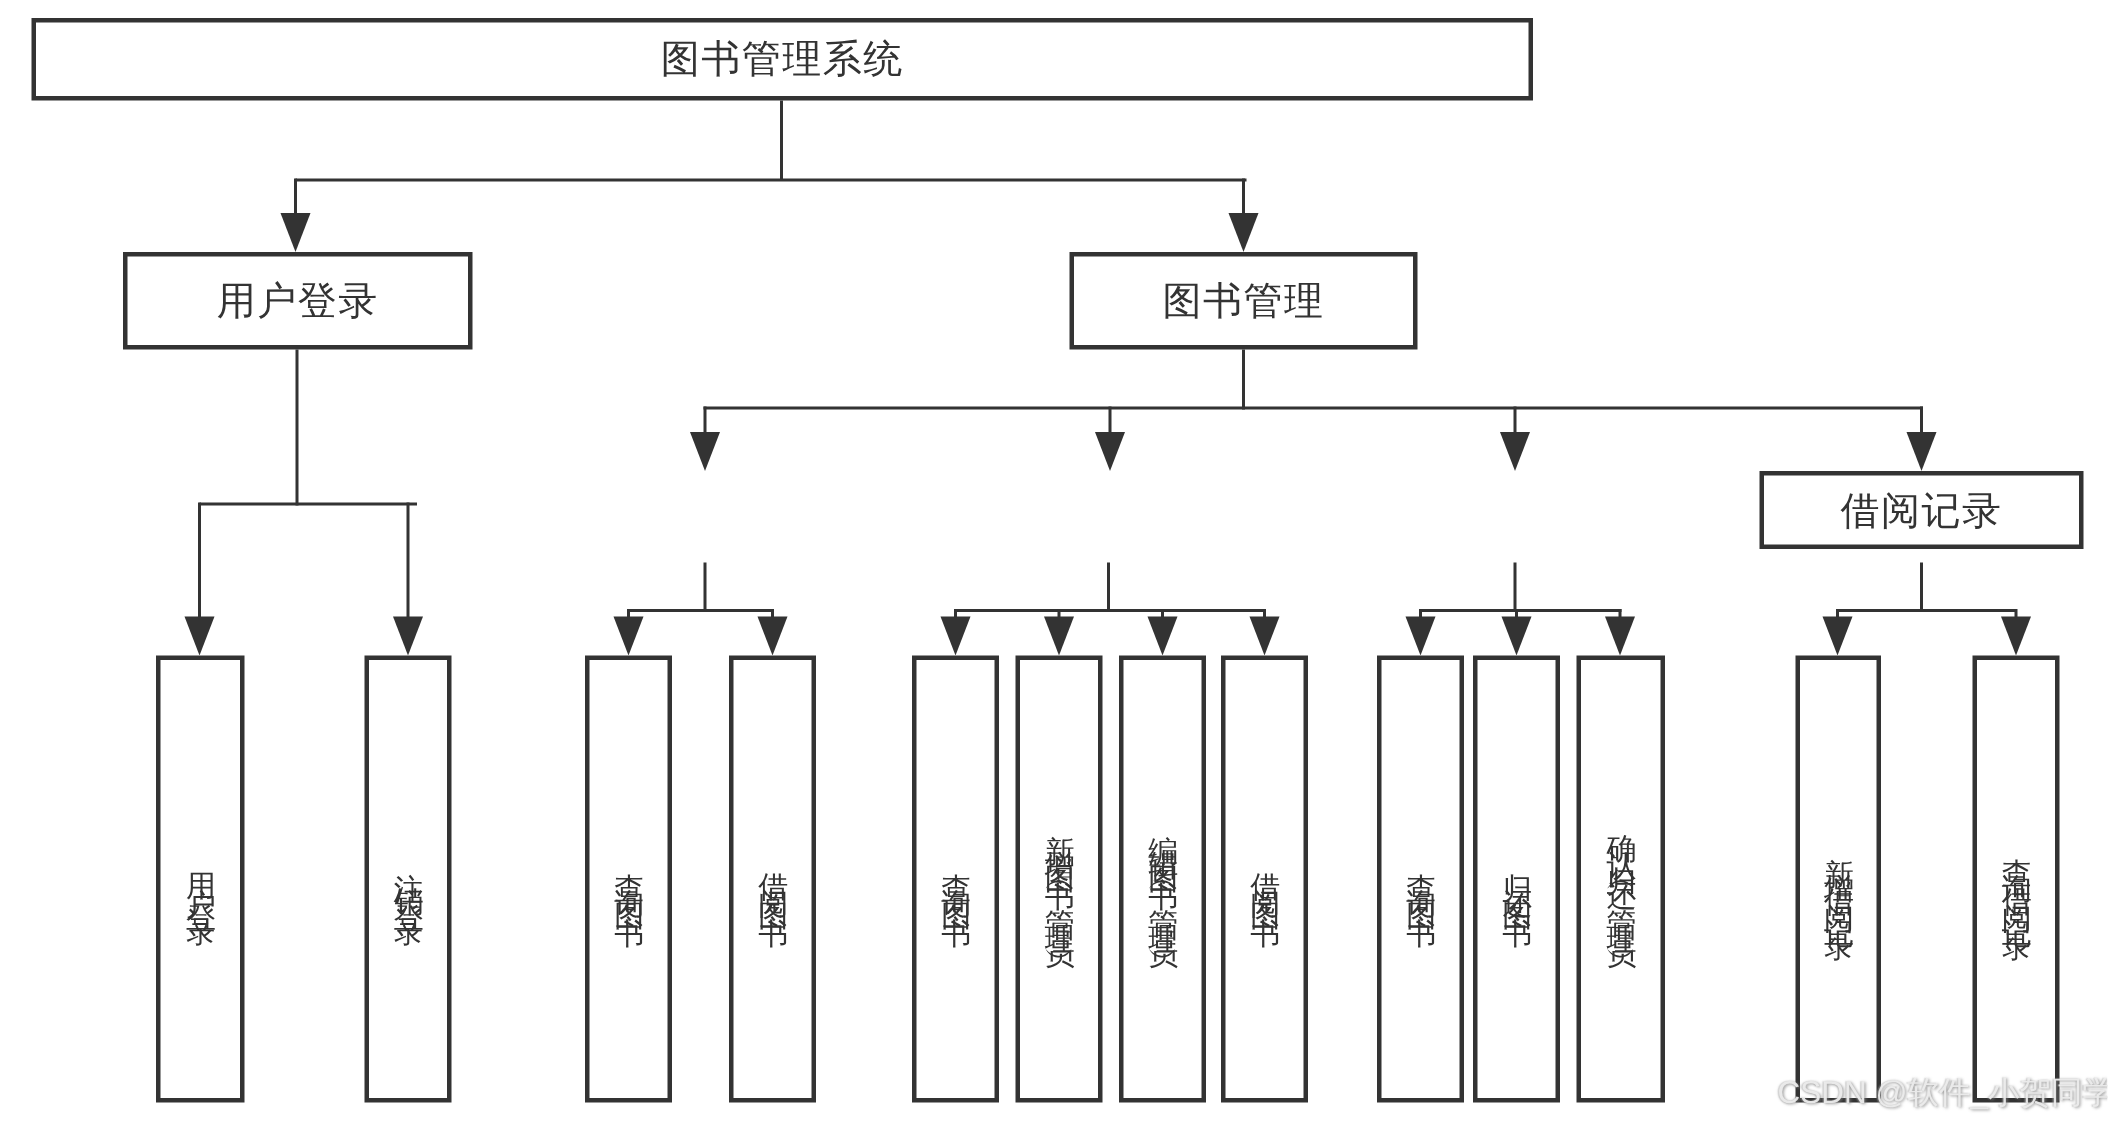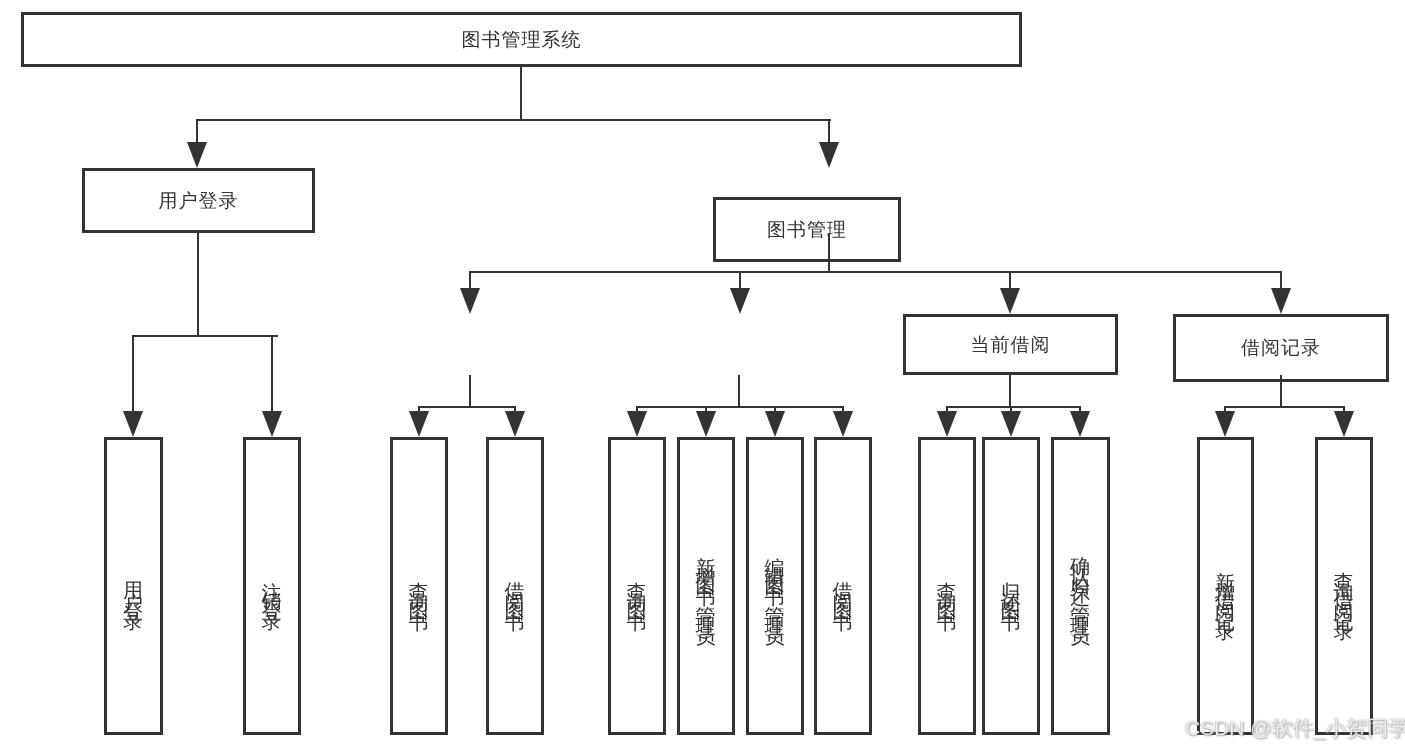--- a/index.html
+++ b/index.html
@@ -10,21 +10,21 @@
     font-family:"Liberation Sans", sans-serif;
     color:#333333;
     overflow:hidden;
   }
   .hbox{
     position:absolute;
     box-sizing:border-box;
     border:3px solid #333333;
     background:#ffffff;
     display:flex;align-items:center;justify-content:center;
-    font-size:19px;
+    font-size:26px;
     letter-spacing:1px;
     color:#333333;
   }
   .vbox{
     position:absolute;
     box-sizing:border-box;
     border:3px solid #333333;
     background:#ffffff;
     top:437px;height:298px;
     display:flex;align-items:center;justify-content:center;
@@ -67,21 +67,21 @@
   <div class="ln" style="left:520px;top:67px;width:2px;height:53px;"></div>
   <div class="ln" style="left:197px;top:119px;width:634px;height:2px;"></div>
   <div class="ln" style="left:196px;top:119px;width:2px;height:28px;"></div>
   <div class="arr" style="left:187px;top:142px;"></div>
   <div class="ln" style="left:828px;top:119px;width:2px;height:28px;"></div>
   <div class="arr" style="left:819px;top:142px;"></div>
 
   <div class="hbox" style="left:82px;top:168px;width:233px;height:65px;">
     <span>用户登录</span>
   </div>
-  <div class="hbox" style="left:713px;top:168px;width:188px;height:65px;margin-top:29px;">
+  <div class="hbox" style="left:713px;top:168px;width:232px;height:65px;">
     <span>图书管理</span>
   </div>
 
   <div class="ln" style="left:197px;top:233px;width:2px;height:104px;"></div>
   <div class="ln" style="left:133px;top:335px;width:145px;height:2px;"></div>
   <div class="ln" style="left:132px;top:335px;width:2px;height:80px;"></div>
   <div class="arr" style="left:123px;top:411px;"></div>
   <div class="ln" style="left:271px;top:335px;width:2px;height:80px;"></div>
   <div class="arr" style="left:262px;top:411px;"></div>
 
@@ -89,24 +89,21 @@
   <div class="ln" style="left:469px;top:271px;width:813px;height:2px;"></div>
   <div class="ln" style="left:469px;top:271px;width:2px;height:20px;"></div>
   <div class="arr" style="left:460px;top:288px;"></div>
   <div class="ln" style="left:739px;top:271px;width:2px;height:20px;"></div>
   <div class="arr" style="left:730px;top:288px;"></div>
   <div class="ln" style="left:1009px;top:271px;width:2px;height:20px;"></div>
   <div class="arr" style="left:1000px;top:288px;"></div>
   <div class="ln" style="left:1280px;top:271px;width:2px;height:20px;"></div>
   <div class="arr" style="left:1271px;top:288px;"></div>
 
-  <div class="hbox" style="left:903px;top:314px;width:215px;height:61px;">
-    <span>当前借阅</span>
-  </div>
-  <div class="hbox" style="left:1173px;top:314px;width:216px;height:68px;">
+  <div class="hbox" style="left:1173px;top:314px;width:216px;height:52px;">
     <span>借阅记录</span>
   </div>
 
   <div class="ln" style="left:469px;top:375px;width:2px;height:33px;"></div>
   <div class="ln" style="left:418px;top:406px;width:98px;height:2px;"></div>
   <div class="ln" style="left:418px;top:406px;width:2px;height:12px;"></div>
   <div class="arr" style="left:409px;top:411px;"></div>
   <div class="ln" style="left:514px;top:406px;width:2px;height:12px;"></div>
   <div class="arr" style="left:505px;top:411px;"></div>
 

